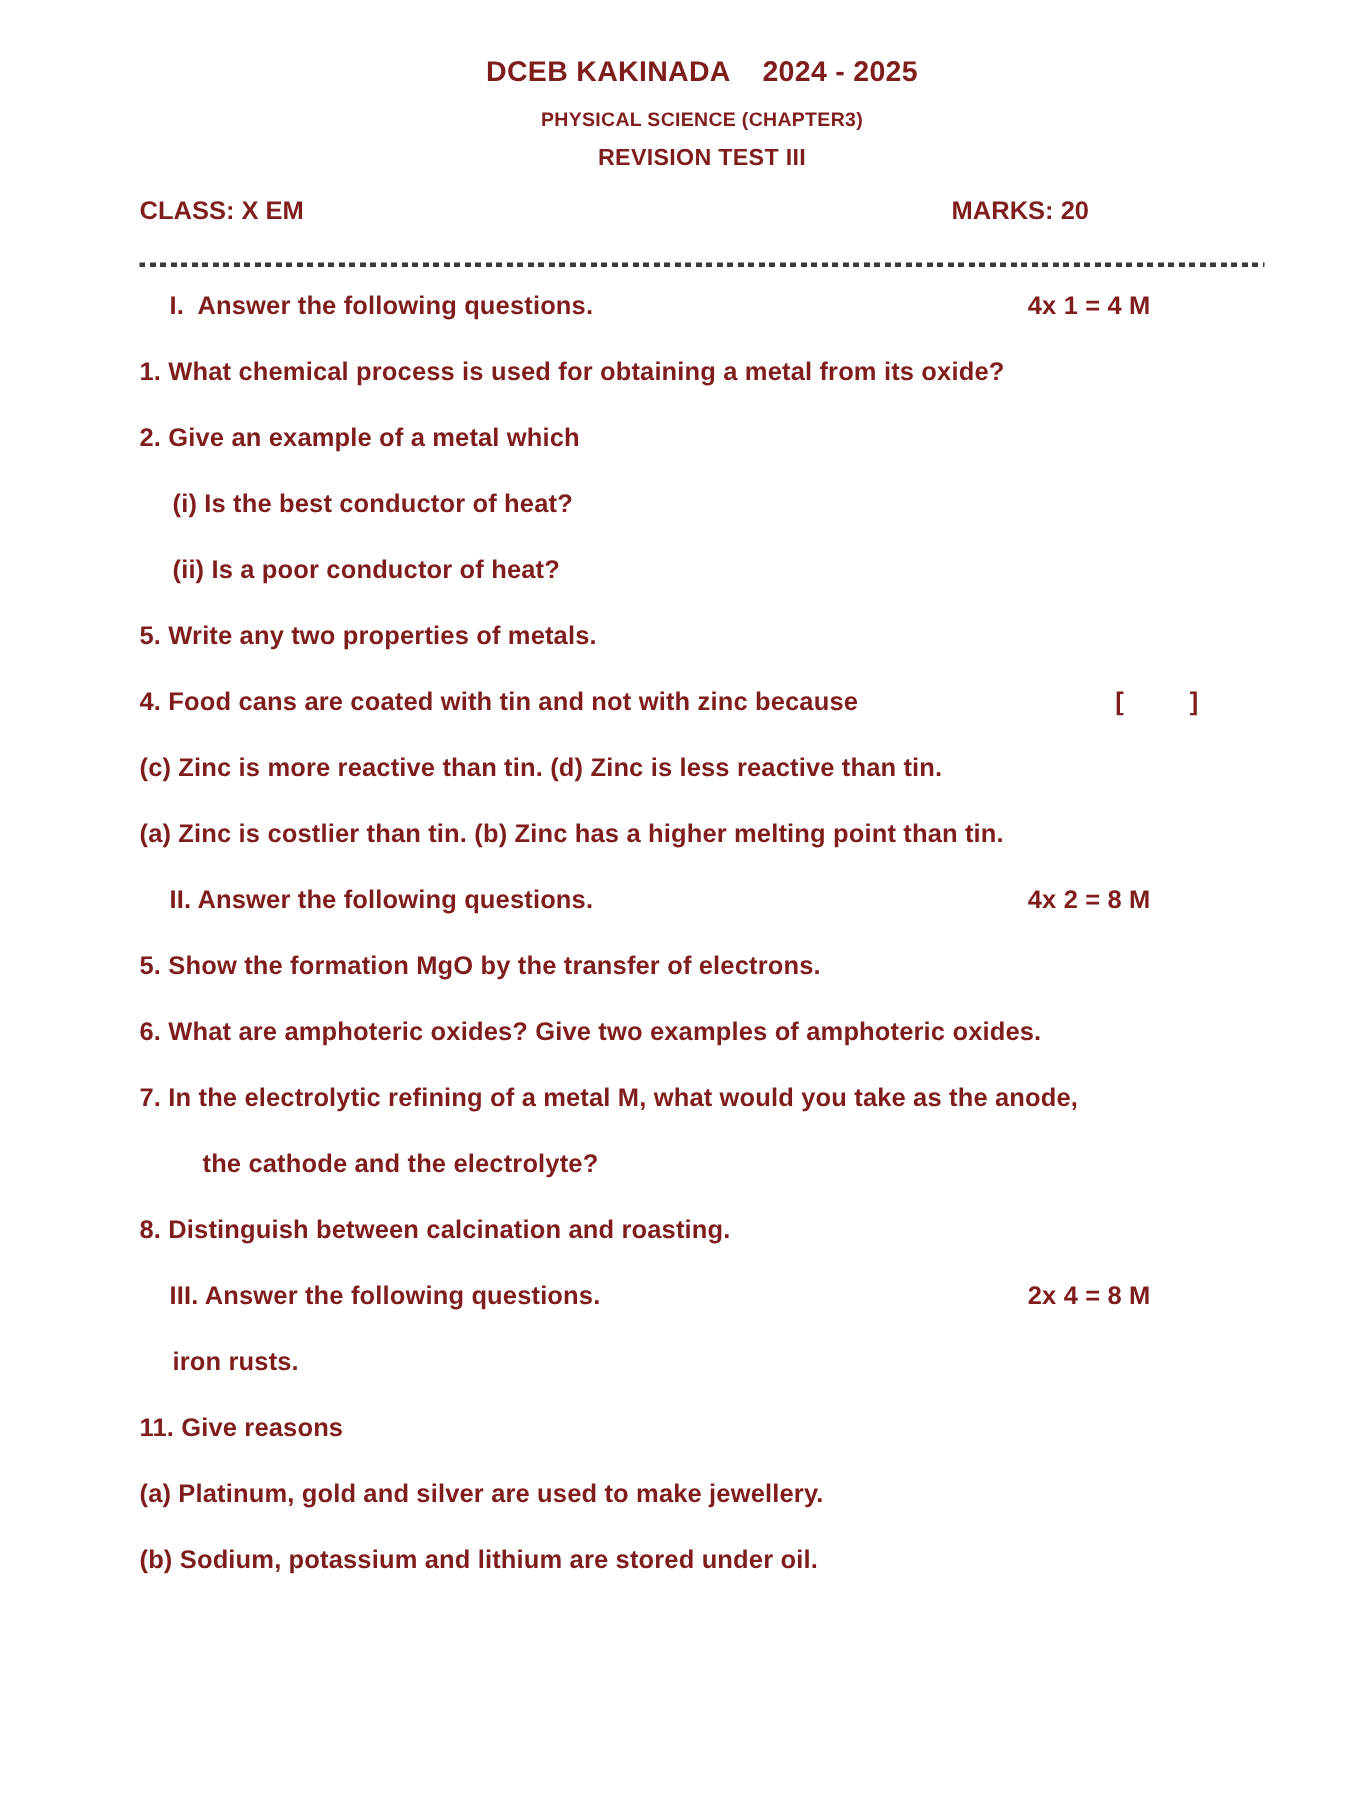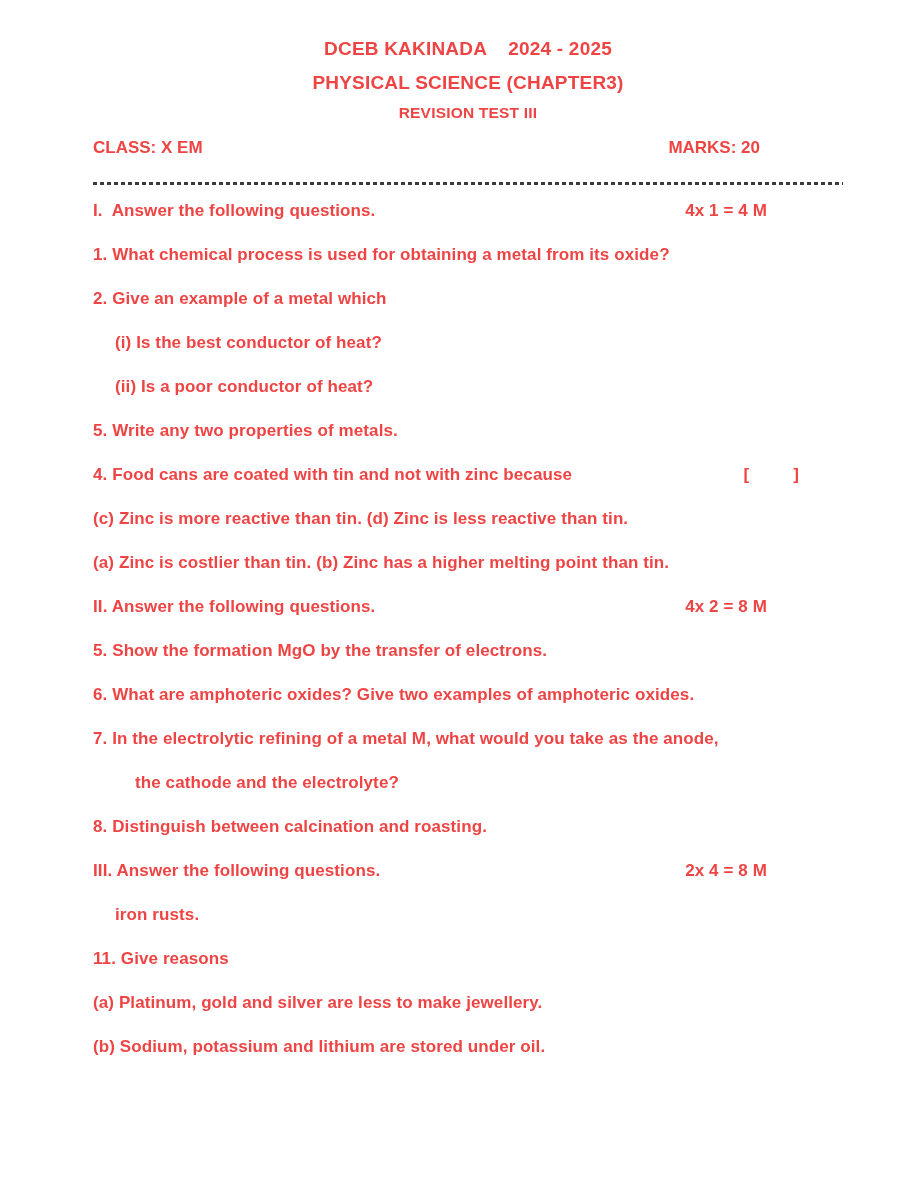--- a/index.html
+++ b/index.html
@@ -5,73 +5,74 @@
   html, body {
     margin: 0;
     padding: 0;
     background: #ffffff;
   }
   .page {
     position: relative;
     width: 897px;
     height: 1200px;
     background: #ffffff;
-    color: #ef4444;
+    color: #7f1d1d;
     font-family: "Liberation Sans", "DejaVu Sans", sans-serif;
     font-weight: 700;
     box-sizing: border-box;
     padding: 38px 54px 0 93px;
     overflow: hidden;
   }
   .title-block { text-align: center; margin-bottom: 14px; }
   .title-line1 {
     font-size: 19px;
     letter-spacing: 0.2px;
     white-space: pre;
     margin: 0 0 12px 0;
   }
   .title-line2 {
-    font-size: 19px;
+    font-size: 13px;
     letter-spacing: 0.2px;
     margin: 0 0 10px 0;
   }
   .title-line3 {
     font-size: 15.5px;
     letter-spacing: 0.2px;
     margin: 0;
   }
   .class-marks-row {
     display: flex;
     align-items: flex-start;
     font-size: 17px;
     margin: 16px 0 0 0;
   }
   .class-marks-row .marks {
     margin-left: auto;
-    margin-right: 83px;
+    margin-right: 117px;
   }
   .dotted-rule {
     height: 3px;
     margin: 24px 0 16px 0;
     background: repeating-linear-gradient(
       to right,
       #3a3a3a 0px, #3a3a3a 4px,
       transparent 4px, transparent 7px
     );
   }
   .line {
     font-size: 17px;
     letter-spacing: 0.1px;
     margin: 0 0 24px 0;
     white-space: pre-wrap;
   }
   .section-heading {
     display: flex;
     align-items: flex-end;
     white-space: pre;
+    margin-left: 20px;
   }
   .section-heading .marks {
     margin-left: auto;
     margin-right: 76px;
     white-space: pre;
   }
   .indent-1 { padding-left: 22px; }
   .indent-2 { padding-left: 42px; }
   .q-with-bracket {
     display: flex;
@@ -135,16 +136,16 @@
   <div class="line indent-2">the cathode and the electrolyte?</div>
   <div class="line">8. Distinguish between calcination and roasting.</div>
 
   <div class="line section-heading">
     <span>III. Answer the following questions.</span>
     <span class="marks">2x 4 = 8 M</span>
   </div>
 
   <div class="line indent-1">iron rusts.</div>
   <div class="line">11. Give reasons</div>
-  <div class="line">(a) Platinum, gold and silver are less to make jewellery.</div>
+  <div class="line">(a) Platinum, gold and silver are used to make jewellery.</div>
   <div class="line">(b) Sodium, potassium and lithium are stored under oil.</div>
 
 </div>
 
 </body></html>

